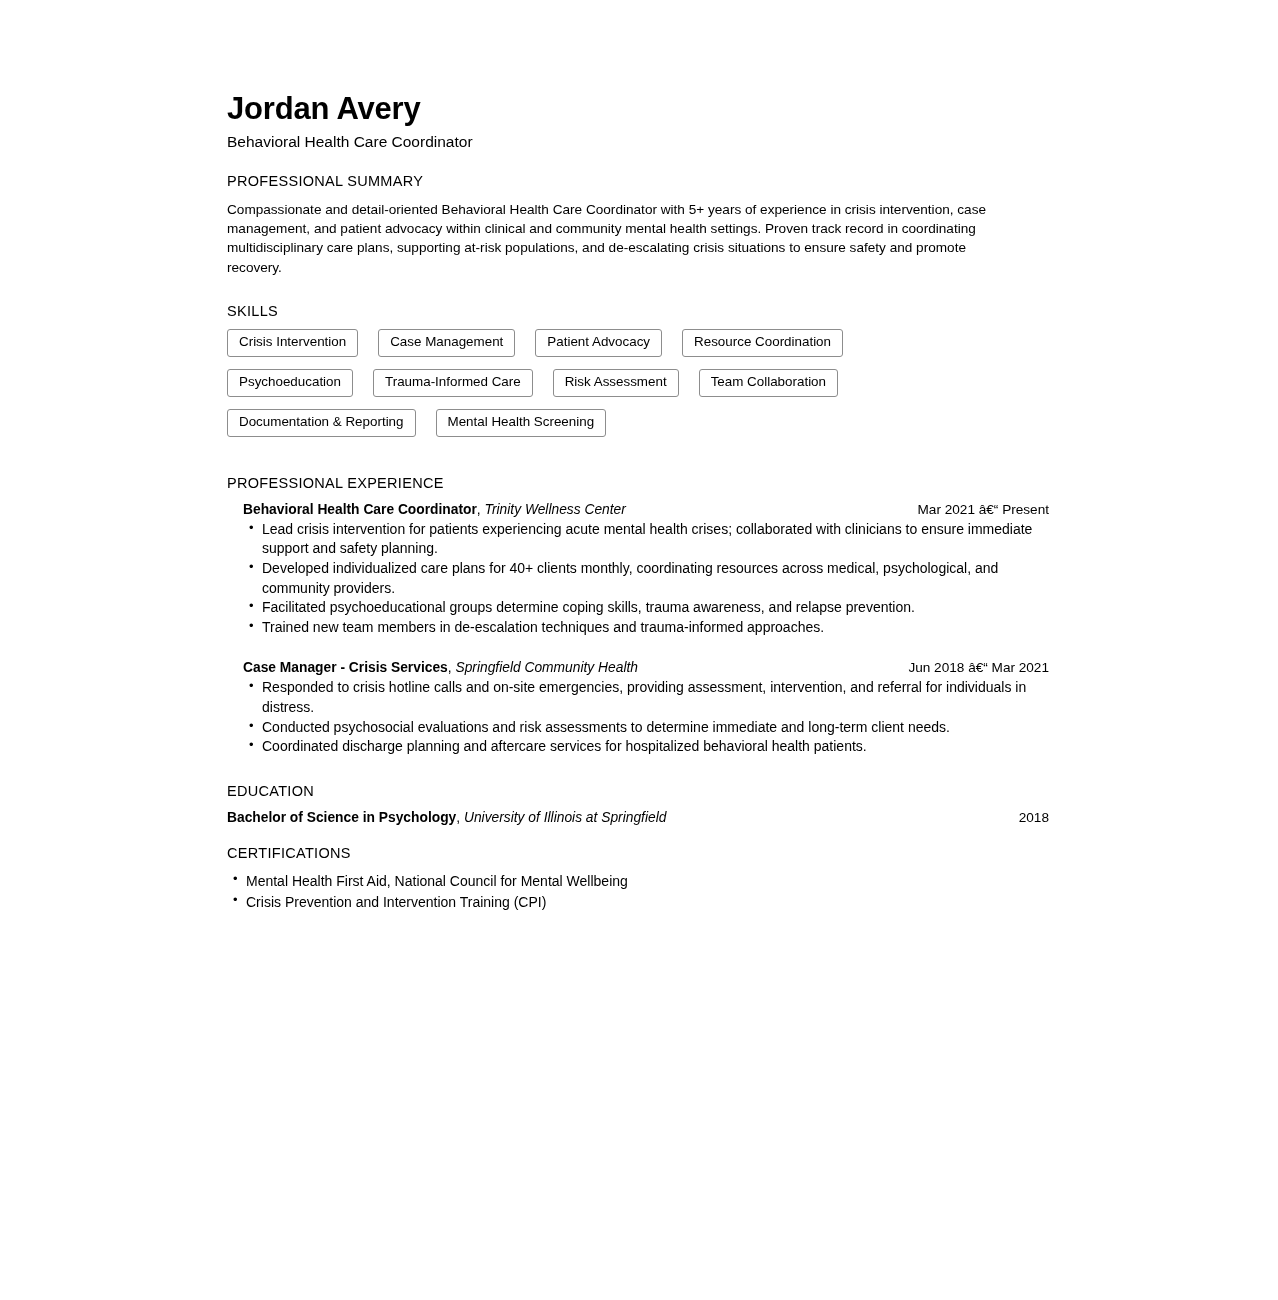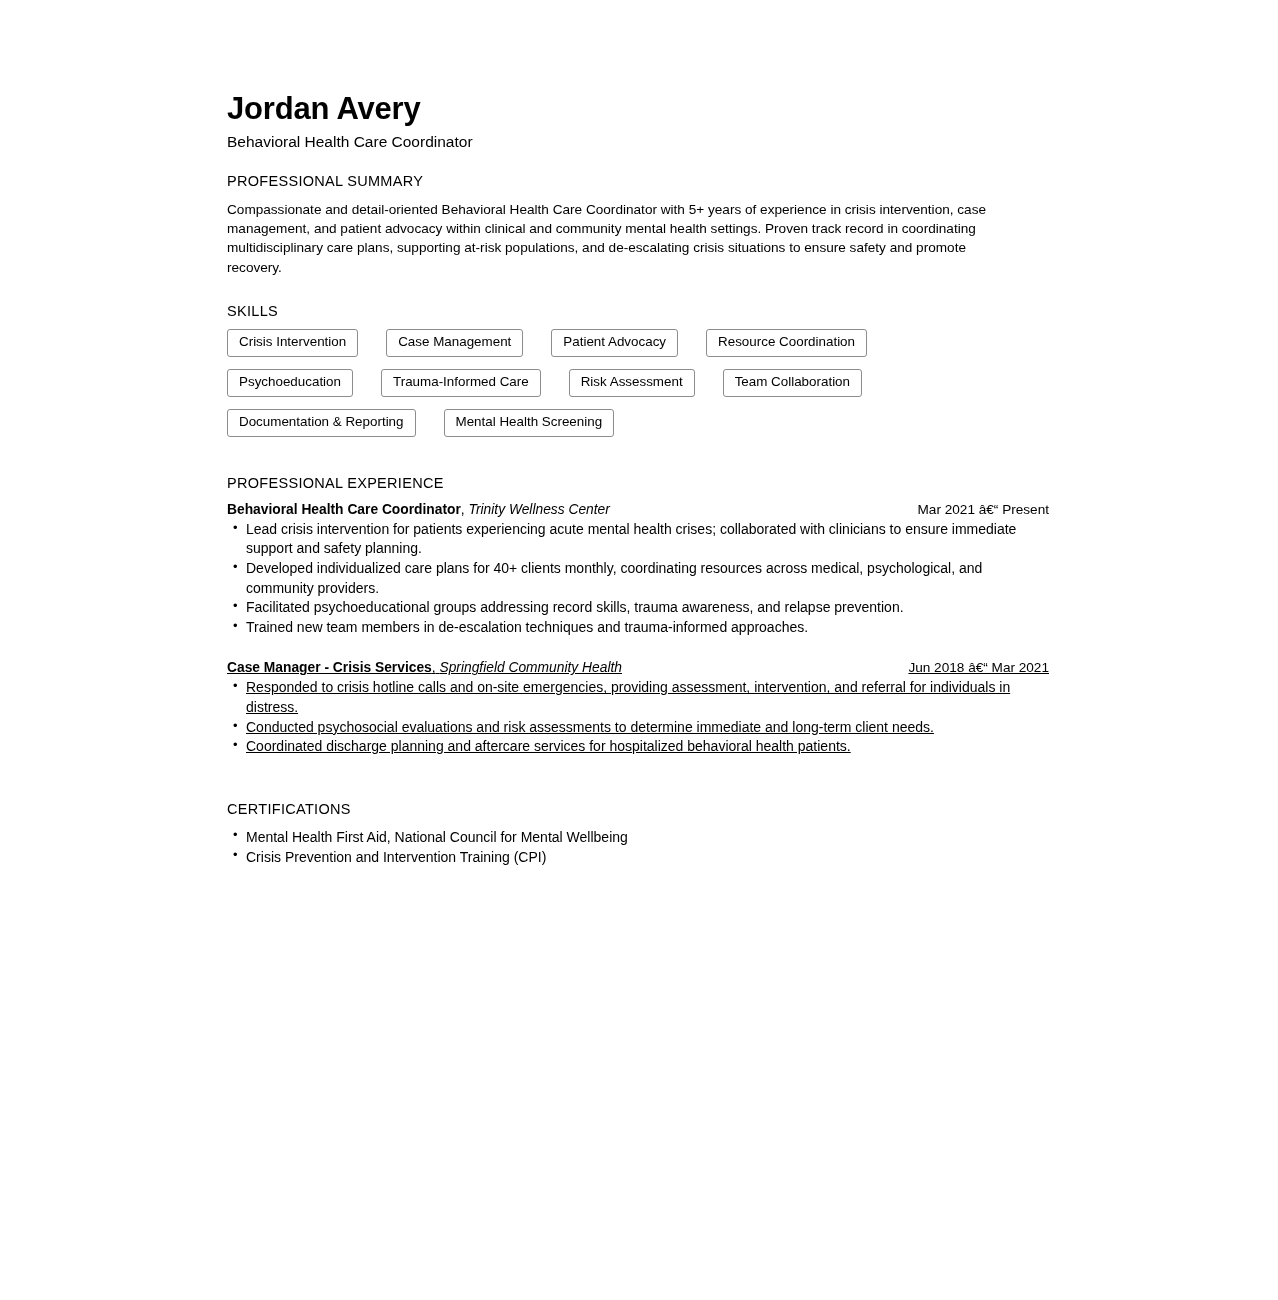--- a/index.html
+++ b/index.html
@@ -71,40 +71,40 @@
   }
 
   
   .skills-wrap {
     margin: 0 0 38px 0;
     width: 700px;
   }
   .skills-row {
     display: flex;
     flex-wrap: nowrap;
-    gap: 28px;
+    gap: 20px;
     margin-bottom: 12px;
   }
   .skills-row:last-child { margin-bottom: 0; }
   .chip {
     display: inline-block;
     border: 1px solid #8d8d8d;
     border-radius: 3px;
     padding: 4px 11px 5px 11px;
     font-size: 13.4px;
     line-height: 1.25;
     background: #ffffff;
     color: #000000;
     white-space: nowrap;
   }
 
   
   .sec-block { margin-bottom: 26px; }
-  .job { margin-bottom: 22px; }
-  .job:last-child { margin-bottom: 0; text-decoration: underline; }
+  .job { margin-bottom: 22px; margin-left: 16px; }
+  .job:last-child { margin-bottom: 0; }
   .job-head {
     display: flex;
     justify-content: space-between;
     align-items: baseline;
     font-size: 13.8px;
     line-height: 1.3;
     margin-bottom: 1px;
   }
   .job-head .left { white-space: nowrap; }
   .job-title { font-weight: bold; }
@@ -196,38 +196,45 @@
       <div class="sec-title">PROFESSIONAL EXPERIENCE</div>
 
       <div class="job">
         <div class="job-head">
           <span class="left"><span class="job-title">Behavioral Health Care Coordinator</span><span class="job-comma">,</span> <span class="job-org">Trinity Wellness Center</span></span>
           <span class="job-dates">Mar 2021 â€“ Present</span>
         </div>
         <ul class="bullets">
           <li>Lead crisis intervention for patients experiencing acute mental health crises; collaborated with clinicians to ensure immediate support and safety planning.</li>
           <li>Developed individualized care plans for 40+ clients monthly, coordinating resources across medical, psychological, and community providers.</li>
-          <li>Facilitated psychoeducational groups addressing record skills, trauma awareness, and relapse prevention.</li>
+          <li>Facilitated psychoeducational groups determine coping skills, trauma awareness, and relapse prevention.</li>
           <li>Trained new team members in de-escalation techniques and trauma-informed approaches.</li>
         </ul>
       </div>
 
       <div class="job">
         <div class="job-head">
           <span class="left"><span class="job-title">Case Manager - Crisis Services</span><span class="job-comma">,</span> <span class="job-org">Springfield Community Health</span></span>
           <span class="job-dates">Jun 2018 â€“ Mar 2021</span>
         </div>
         <ul class="bullets">
           <li>Responded to crisis hotline calls and on-site emergencies, providing assessment, intervention, and referral for individuals in distress.</li>
           <li>Conducted psychosocial evaluations and risk assessments to determine immediate and long-term client needs.</li>
           <li>Coordinated discharge planning and aftercare services for hospitalized behavioral health patients.</li>
         </ul>
       </div>
     </div>
 
+    <div>
+      <div class="sec-title">EDUCATION</div>
+      <div class="edu-head">
+        <span><span class="edu-degree">Bachelor of Science in Psychology</span><span class="edu-comma">,</span> <span class="edu-school">University of Illinois at Springfield</span></span>
+        <span class="edu-year">2018</span>
+      </div>
+    </div>
 
     <div class="gap-edu"></div>
 
     <div>
       <div class="sec-title">CERTIFICATIONS</div>
       <ul class="bullets cert-list">
         <li>Mental Health First Aid, National Council for Mental Wellbeing</li>
         <li>Crisis Prevention and Intervention Training (CPI)</li>
       </ul>
     </div>

